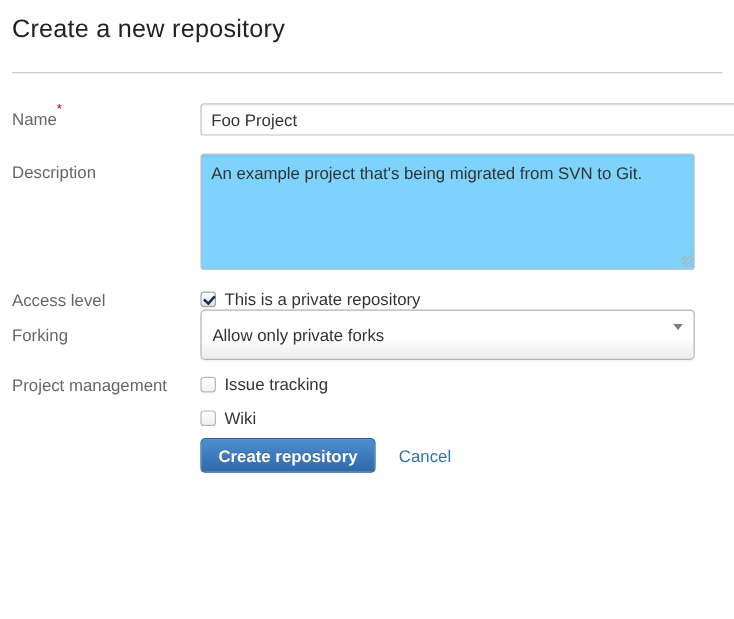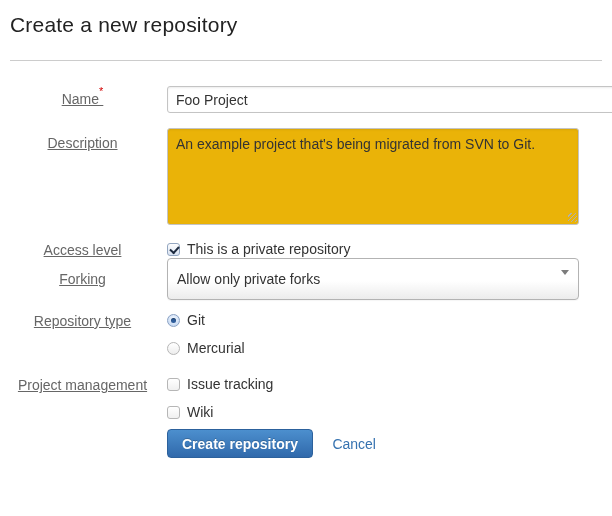--- a/index.html
+++ b/index.html
@@ -25,26 +25,25 @@
     margin: 23px 10px 0 10px;
   }
   form { margin-top: 25px; }
   .row {
     display: flex;
     margin: 0 10px 0 10px;
   }
   .row .label {
     width: 157px;
     flex: 0 0 157px;
-    text-align: center;
+    text-align: left;
     padding-right: 12px;
     font-size: 14px;
     color: #666;
     line-height: 16px;
-    text-decoration: underline;
   }
   .row .field {
     width: 412px;
     flex: 0 0 412px;
   }
   .row-single { align-items: center; }
   .row-single .label { line-height: 27px; }
   .row-name { margin-bottom: 15px; }
   .row-description { margin-bottom: 16px; align-items: flex-start; }
   .row-description .label { padding-top: 7px; }
@@ -82,21 +81,21 @@
     height: 97px;
     border: 1px solid #c4c4c4;
     border-radius: 3px;
     padding: 6px 8px;
     font-family: "Liberation Sans", sans-serif;
     font-size: 14px;
     color: #333;
     box-shadow: inset 0 1px 2px rgba(0,0,0,0.08);
     outline: none;
     resize: none;
-    background: #eab308;
+    background: #7dd3fc;
     line-height: 18px;
     display: block;
   }
   .resize-handle {
     position: absolute;
     right: 2px;
     bottom: 3px;
     width: 9px;
     height: 9px;
     background: repeating-linear-gradient(135deg, transparent 0 2px, #b0b0b0 2px 3px);
@@ -242,33 +241,20 @@
   <div class="row row-single row-forking">
     <div class="label">Forking</div>
     <div class="field">
       <div class="select">
         <span>Allow only private forks</span>
         <span class="arrow"></span>
       </div>
     </div>
   </div>
 
-  <div class="row row-repotype">
-    <div class="label">Repository type</div>
-    <div class="field">
-      <div class="checkline">
-        <span class="radio selected"></span>
-        <span class="opt-label">Git</span>
-      </div>
-      <div class="checkline">
-        <span class="radio"></span>
-        <span class="opt-label">Mercurial</span>
-      </div>
-    </div>
-  </div>
 
   <div class="row row-projmgmt">
     <div class="label">Project management</div>
     <div class="field">
       <div class="checkline">
         <span class="checkbox"></span>
         <span class="opt-label">Issue tracking</span>
       </div>
       <div class="checkline">
         <span class="checkbox"></span>

